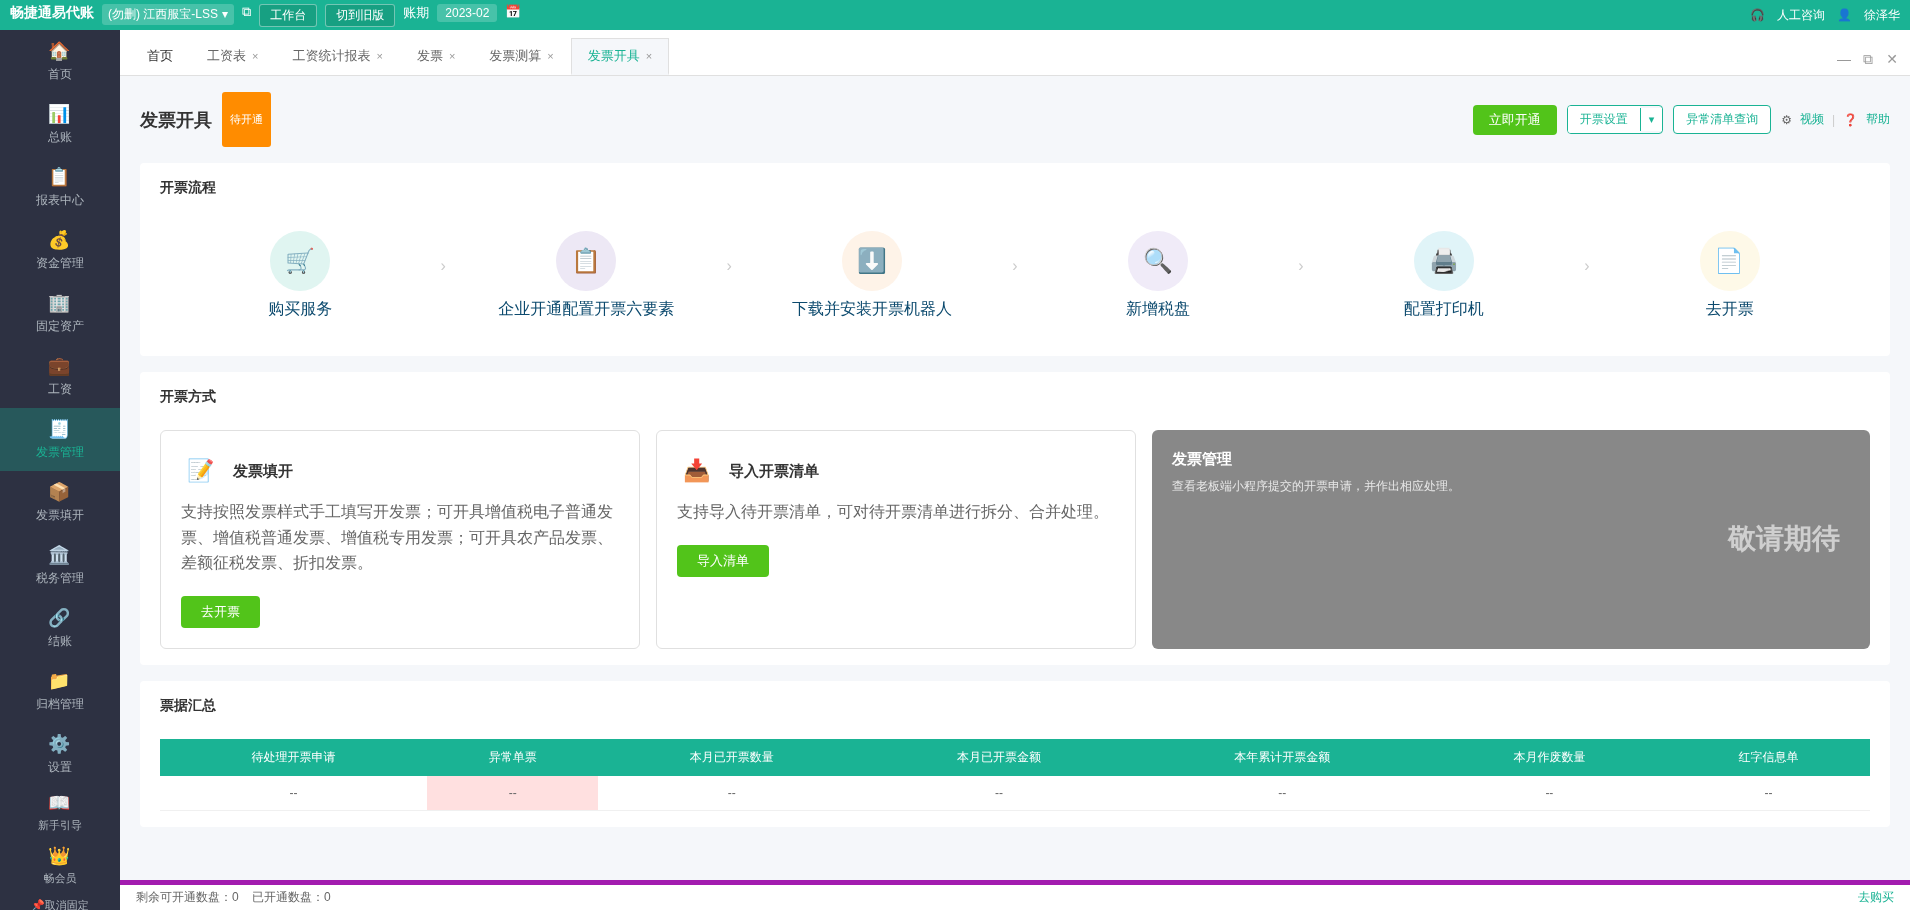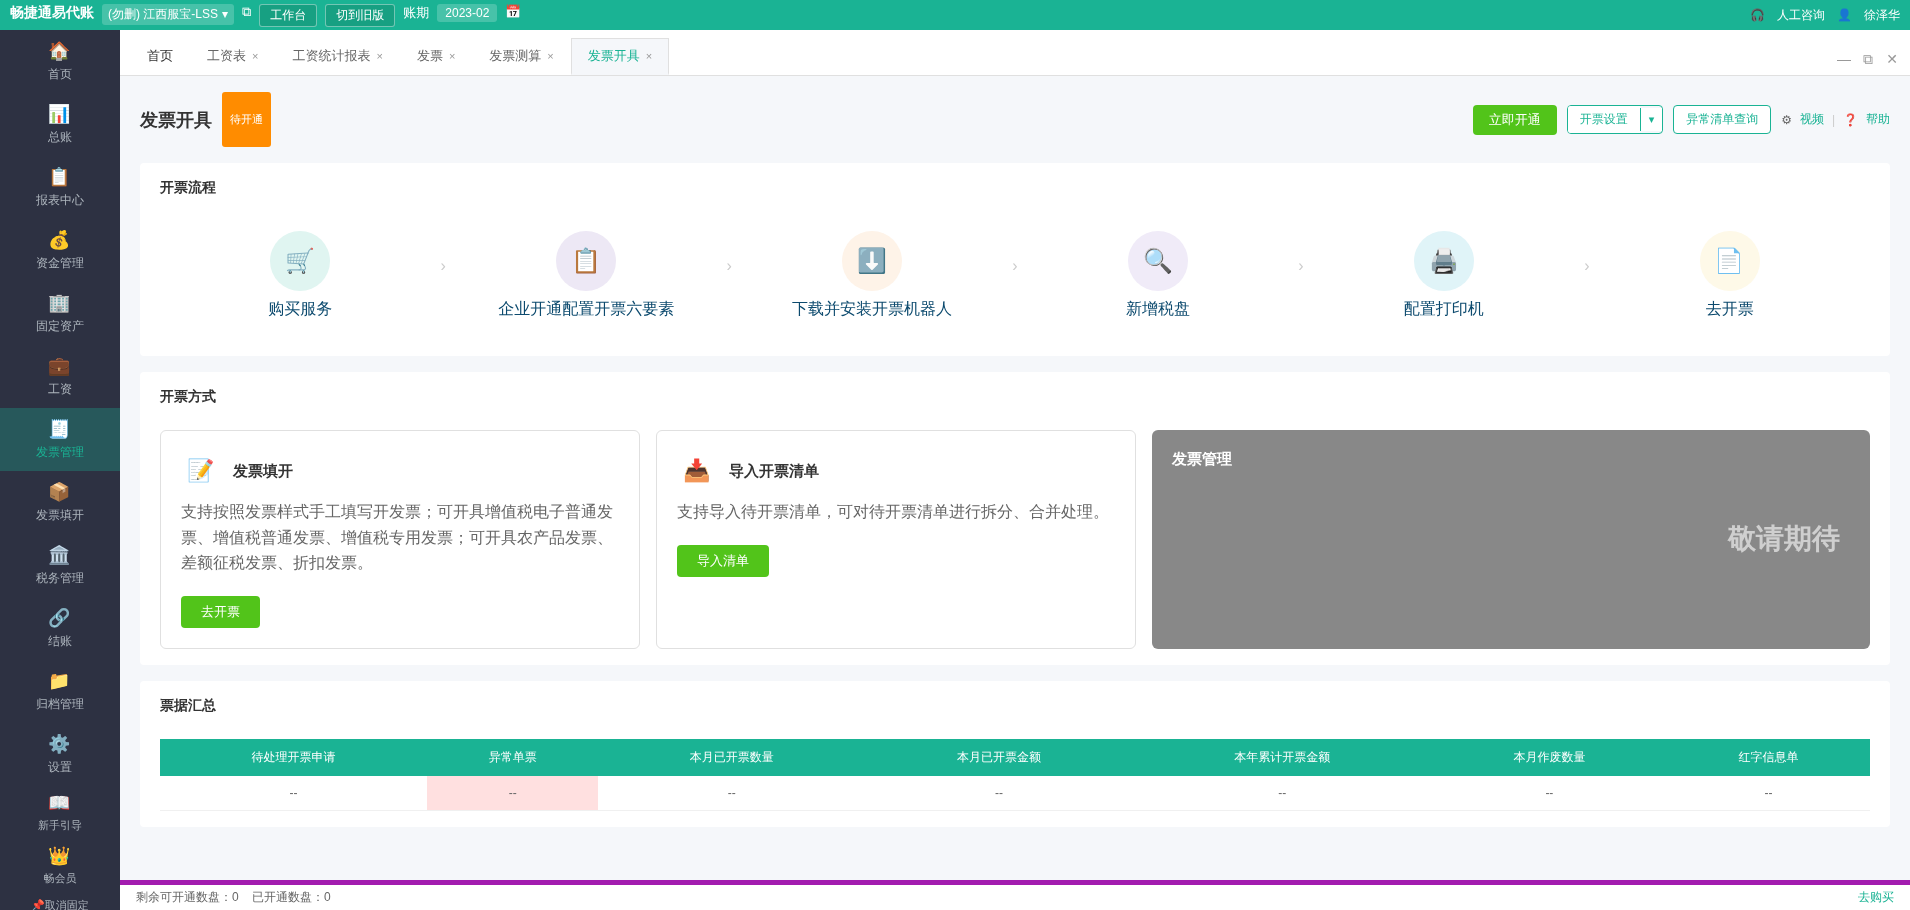--- a/index.html
+++ b/index.html
@@ -298,20 +298,21 @@
             <div class="method-card-header">
               <div class="method-icon" style="color:#1ab394;">📥</div>
               <span class="method-title">导入开票清单</span>
             </div>
             <p class="method-desc">支持导入待开票清单，可对待开票清单进行拆分、合并处理。</p>
             <button class="method-btn">导入清单</button>
           </div>
 
           <div class="method-card-old">
             <div class="method-card-old-title">发票管理</div>
+            <p class="method-card-old-desc">查看老板端小程序提交的开票申请，并作出相应处理。</p>
             <div class="coming-soon">敬请期待</div>
           </div>
 
         </div>
       </div>
 
       <div class="summary-section">
         <div class="section-title">票据汇总</div>
         <table class="summary-table">
           <thead>

